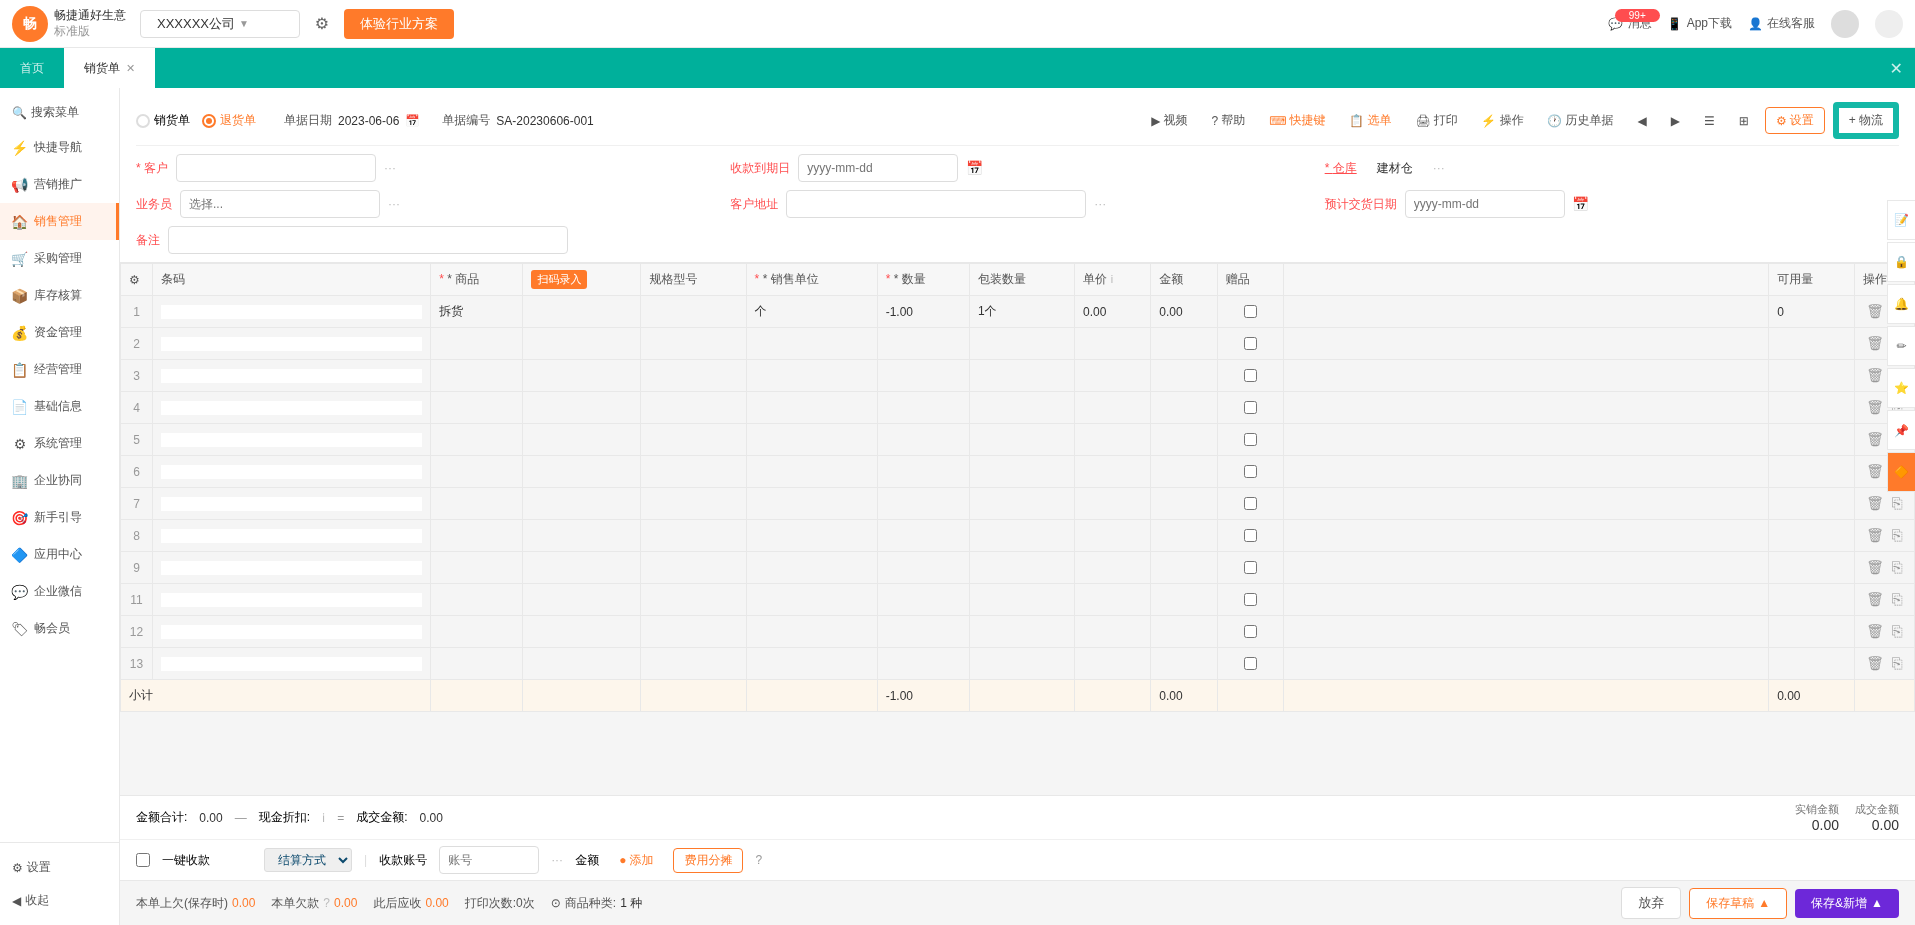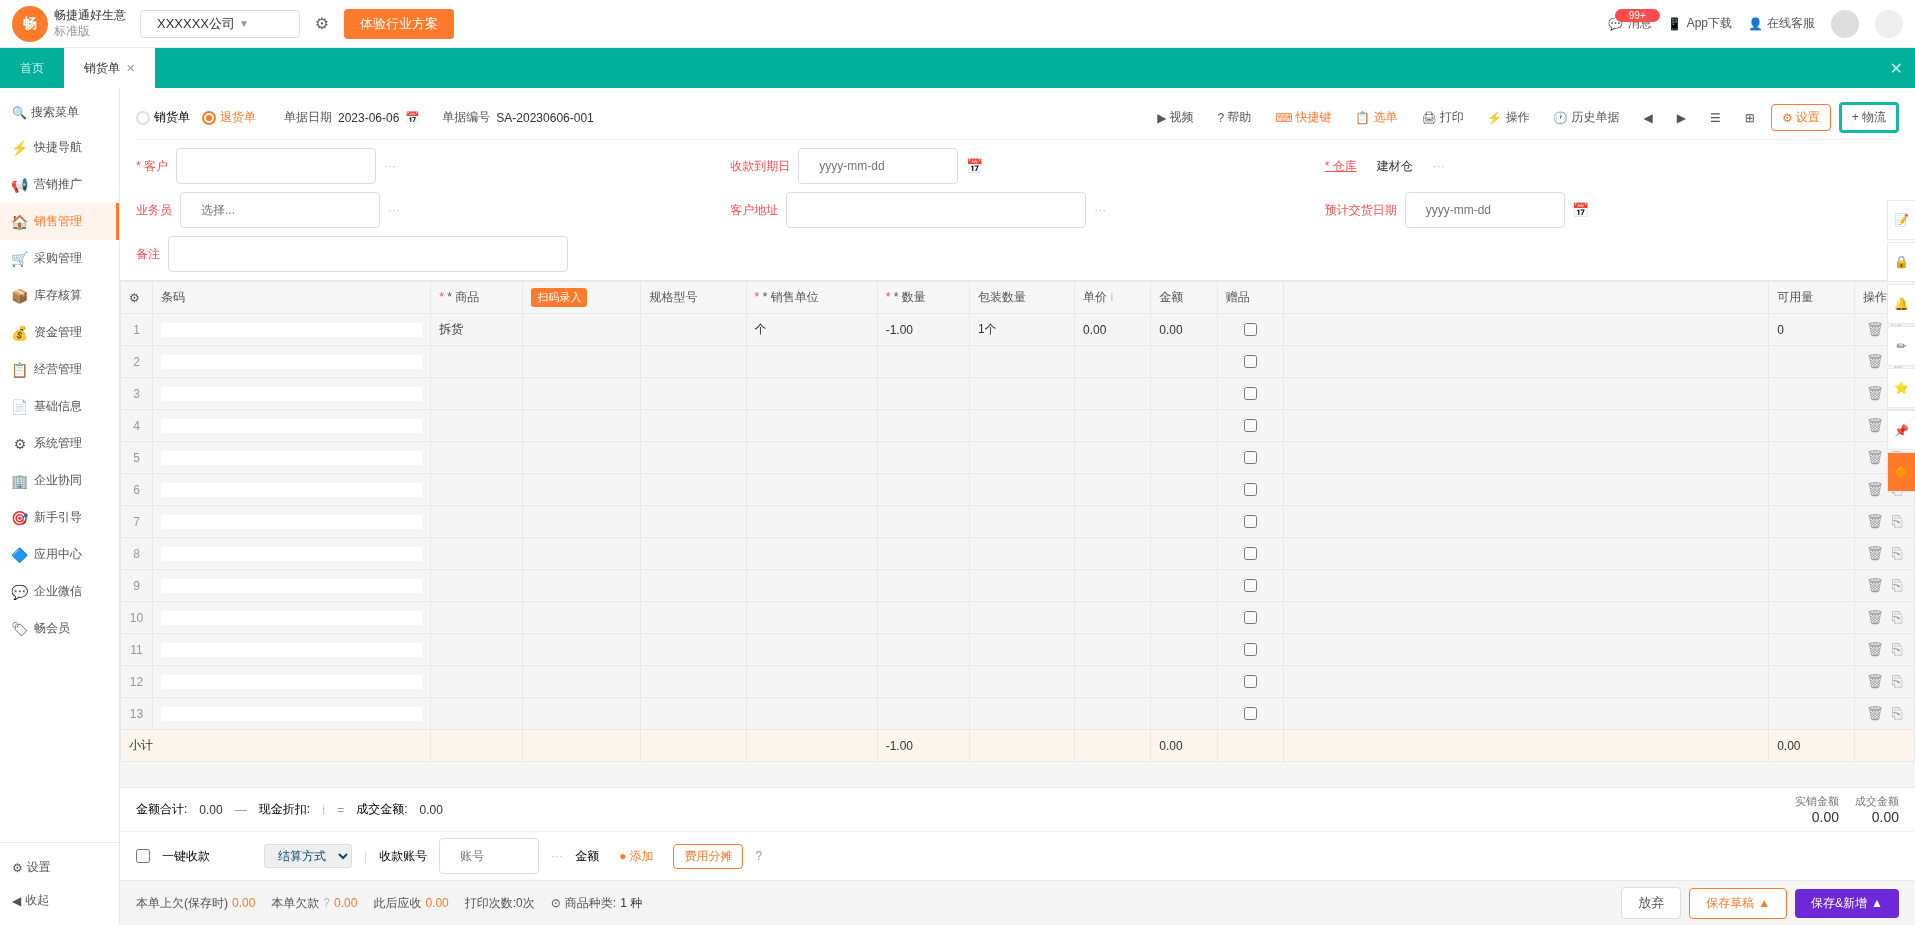--- a/index.html
+++ b/index.html
@@ -48,27 +48,27 @@
     .radio-dot { width: 14px; height: 14px; border-radius: 50%; border: 2px solid #ddd; display: flex; align-items: center; justify-content: center; }
     .radio-dot.checked { border-color: #ff7a2a; }
     .radio-dot.checked::after { content: ''; width: 6px; height: 6px; background: #ff7a2a; border-radius: 50%; }
     .form-field-group { display: flex; align-items: center; gap: 6px; margin-left: 20px; }
     .field-label { color: #555; white-space: nowrap; }
     .field-value { color: #333; font-weight: 500; }
     .field-icon { color: #999; cursor: pointer; }
     .toolbar-actions { margin-left: auto; display: flex; gap: 8px; align-items: center; }
     .toolbar-btn { display: flex; align-items: center; gap: 3px; padding: 4px 8px; cursor: pointer; color: #555; font-size: 12px; border: none; background: none; }
     .settings-btn { background: #fff; border: 1px solid #ff7a2a; color: #ff7a2a; border-radius: 4px; padding: 4px 10px; cursor: pointer; font-size: 12px; display: flex; align-items: center; gap: 3px; }
-    .logistics-btn { background: #fff; border: 3px solid #14b8a6; color: #555; border-radius: 4px; padding: 4px 10px; cursor: pointer; font-size: 12px; display: flex; align-items: center; gap: 3px; }
+    .logistics-btn { background: #fff; border: 6px solid #14b8a6; color: #555; border-radius: 4px; padding: 4px 10px; cursor: pointer; font-size: 12px; display: flex; align-items: center; gap: 3px; }
 
     .form-rows { display: flex; flex-direction: column; gap: 8px; }
     .form-row { display: flex; gap: 20px; align-items: center; }
     .form-cell { display: flex; align-items: center; gap: 8px; flex: 1; }
     .form-cell .label { color: #ff4d4f; white-space: nowrap; }
-    .form-input { border: 1px solid #ddd; border-radius: 4px; padding: 4px 20px; flex: 1; color: #333; min-width: 80px; height: 36px; }
+    .form-input { border: 1px solid #ddd; border-radius: 4px; padding: 4px 8px; flex: 1; color: #333; min-width: 80px; height: 28px; }
     .form-input.placeholder { color: #bbb; }
     .dots-btn { color: #bbb; cursor: pointer; font-size: 12px; }
     .calendar-icon { color: #999; cursor: pointer; font-size: 14px; }
 
     
     .table-container { flex: 1; overflow: auto; }
     .data-table { width: 100%; border-collapse: collapse; }
     .data-table th { background: #f7f7f7; border: 1px solid #e8e8e8; padding: 6px 8px; text-align: left; font-weight: normal; color: #555; white-space: nowrap; }
     .data-table td { border: 1px solid #e8e8e8; padding: 4px 8px; color: #333; height: 32px; }
     .data-table .row-num { color: #999; text-align: center; width: 30px; }
@@ -564,43 +564,20 @@
                 </div>
               </td>
       <td style="min-width:300px;"></td>
       <td></td>
       <td class="col-actions">
         <span class="action-icon">🗑</span>
         <span class="action-icon">⎘</span>
       </td>
     </tr>
             <tr>
-      <td class="row-num">10</td>
-      <td><input style="border: none; width: 100%; outline: none;" value=""></td>
-      <td style="color:#333;"></td>
-      <td></td>
-      <td></td>
-      <td style="color:#333;"></td>
-      <td class=""></td>
-      <td></td>
-      <td></td>
-      <td></td>
-      <td>
-                <div class="checkbox-cell">
-                  <input type="checkbox" style="">
-                </div>
-              </td>
-      <td style="min-width:300px;"></td>
-      <td></td>
-      <td class="col-actions">
-        <span class="action-icon">🗑</span>
-        <span class="action-icon">⎘</span>
-      </td>
-    </tr>
-            <tr>
       <td class="row-num">11</td>
       <td><input style="border: none; width: 100%; outline: none;" value=""></td>
       <td style="color:#333;"></td>
       <td></td>
       <td></td>
       <td style="color:#333;"></td>
       <td class=""></td>
       <td></td>
       <td></td>
       <td></td>

